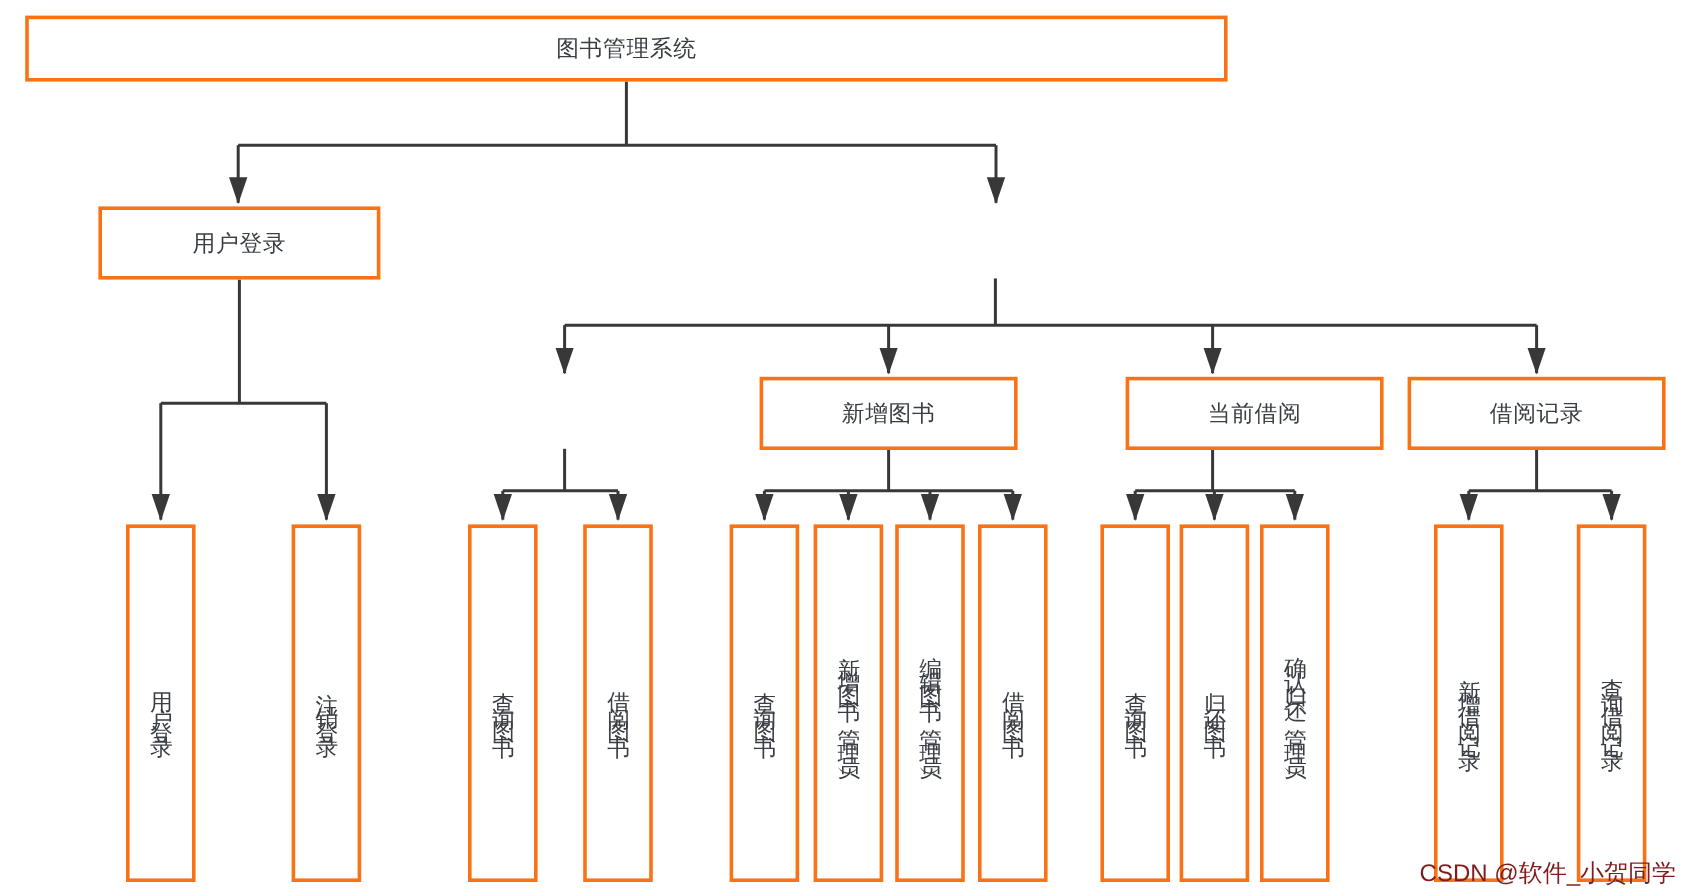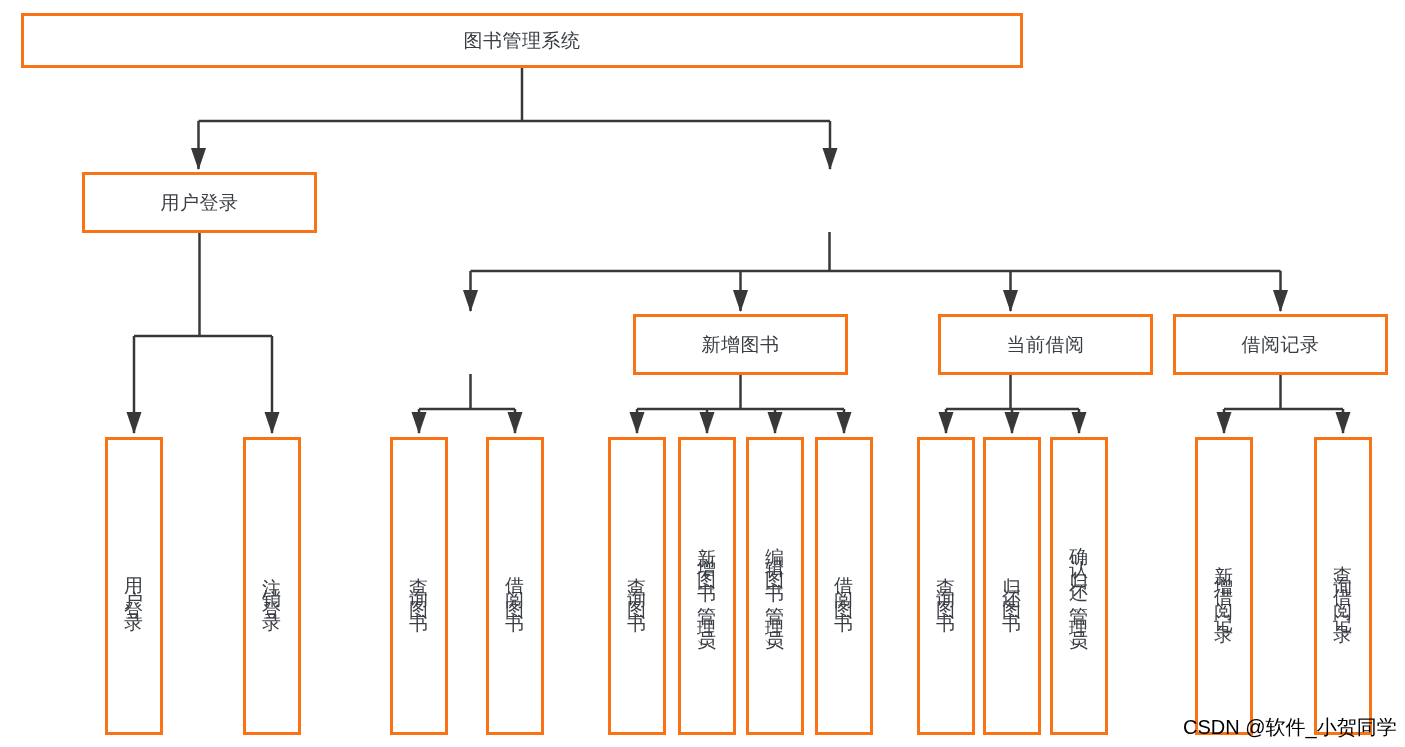--- a/index.html
+++ b/index.html
@@ -47,21 +47,21 @@
     font-size: 19px;
     line-height: 1;
     letter-spacing: 12px;
     white-space: nowrap;
   }
   .watermark {
     position: absolute;
     left: 1183px;
     top: 714px;
     font-size: 20px;
-    color: #000000;
+    color: #7f1d1d;
     white-space: nowrap;
     z-index: 5;
   }
 </style>
 </head>
 <body>
 
 <div class="canvas">
 
   <svg class="connector-layer" viewBox="0 0 1405 747" xmlns="http://www.w3.org/2000/svg">

